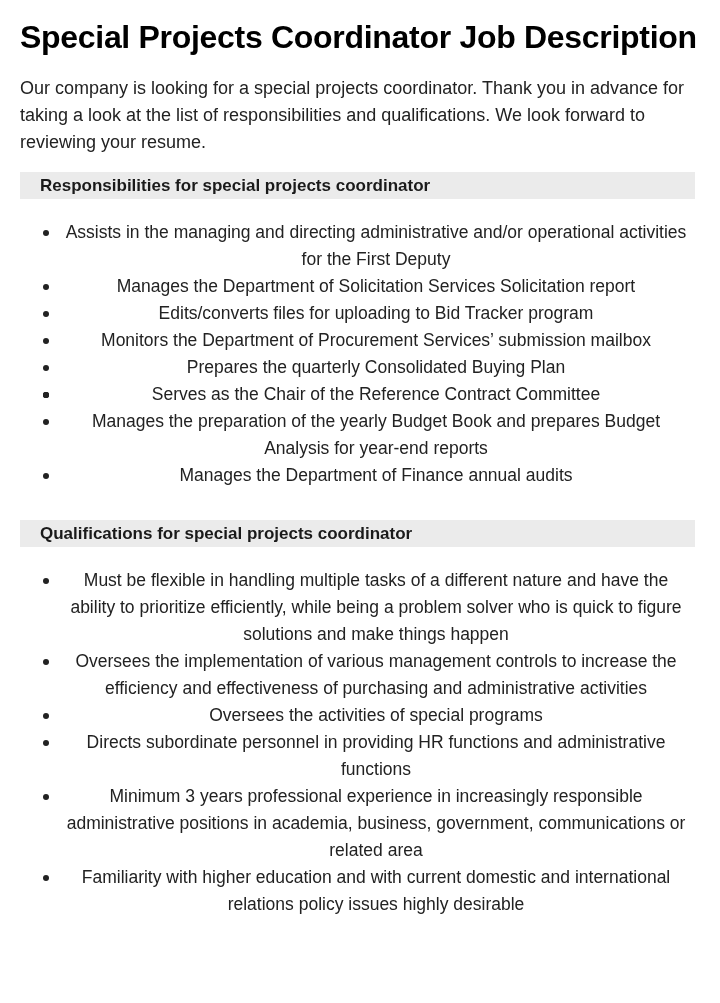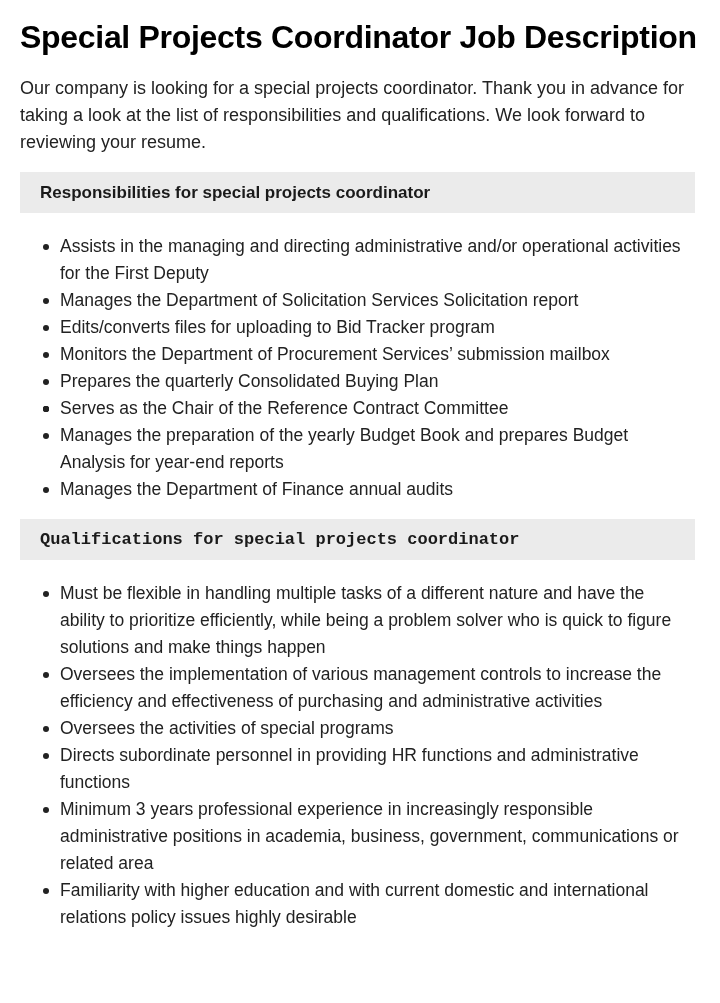--- a/index.html
+++ b/index.html
@@ -30,21 +30,21 @@
     }
     .intro {
       margin: 17px 0 0 0;
       font-size: 18px;
       line-height: 27px;
       color: #222222;
     }
     .section-header {
       margin-top: 16px;
       background: #ebebeb;
-      height: 41px;
+      height: 27px;
       width: 675px;
       box-sizing: border-box;
       padding: 0 20px;
       display: flex;
       align-items: center;
     }
     .section-header h2 {
       margin: 0;
       font-size: 17px;
       font-weight: bold;
@@ -54,33 +54,33 @@
       margin: 20px 0 0 0;
       padding: 0 0 0 40px;
       list-style: none;
     }
     ul.items li {
       position: relative;
       font-size: 17.5px;
       line-height: 27px;
       color: #222222;
       padding-right: 8px;
+      text-align: center;
     }
     ul.items li .bullet {
       position: absolute;
       left: -17px;
       top: 11px;
       width: 6px;
       height: 6px;
       border-radius: 50%;
       background: #222222;
     }
     .section-header.quals {
-      margin-top: 16px;
-      font-family: Liberation Mono, monospace;
+      margin-top: 31px;
     }
   </style>
 </head>
 <body>
 
 <div class="page">
   <h1 class="title">Special Projects Coordinator Job Description</h1>
   <p class="intro">Our company is looking for a special projects coordinator. Thank you in advance for taking a look at the list of responsibilities and qualifications. We look forward to reviewing your resume.</p>
 
   <div class="section-header">

